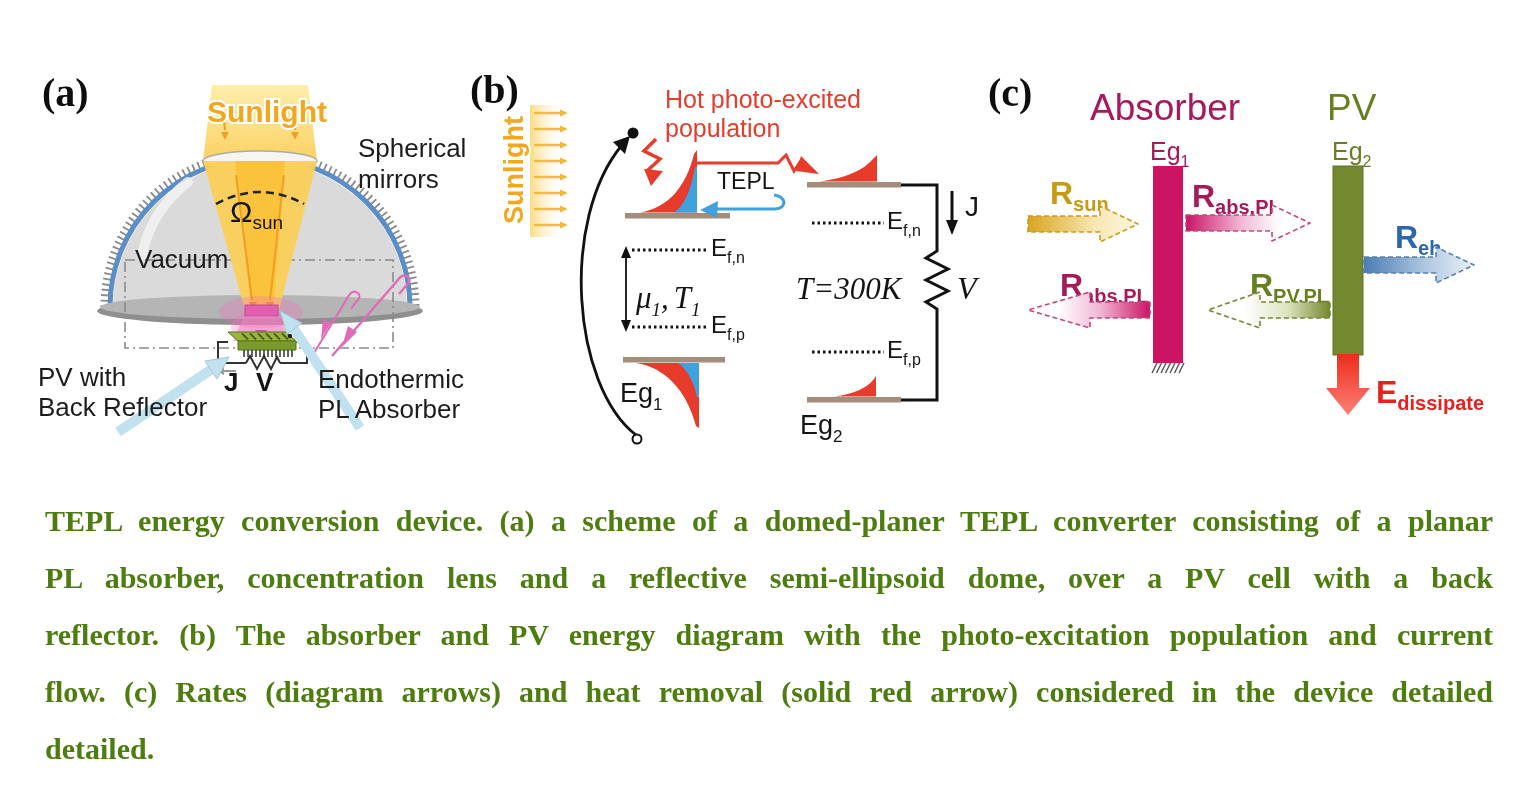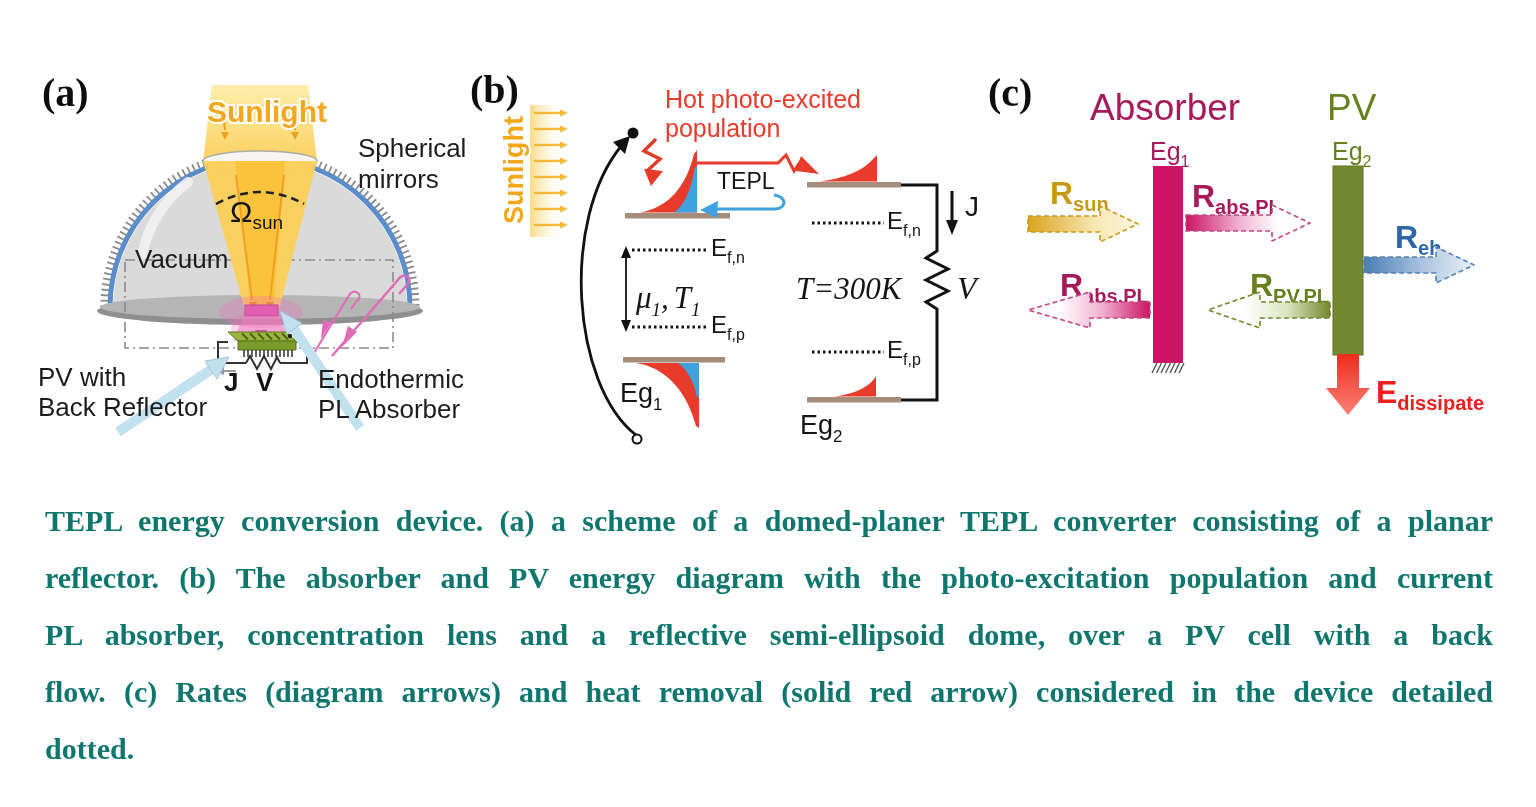--- a/index.html
+++ b/index.html
@@ -20,21 +20,21 @@
   .eg .sub{font-size:17px;}
   .rl{font-weight:bold;font-size:32px;}
   .rl .sub{font-size:20px;font-weight:bold;}
   .c-crimson{fill:var(--absorber-title);}
   .c-olive{fill:var(--pv-title);}
   .c-gold{fill:var(--r-sun-gold);}
   .c-blue{fill:var(--r-eh-blue);}
   .c-dred{fill:var(--dissipate-red);}
   .caption{position:absolute;left:45px;top:492px;width:1448px;
            font-family:"Liberation Serif",serif;font-weight:bold;font-size:30px;
-           color:#0f766e;line-height:57px;}
+           color:#4d7c0f;line-height:57px;}
   .cap-line{width:100%;}
   .cap-line.just{text-align:justify;text-align-last:justify;}
 </style>
 </head>
 <body>
 
 <div class="page">
 
   <svg style="left:30px;top:60px" width="450" height="420" viewBox="0 0 450 420">
     <defs>
@@ -276,19 +276,19 @@
 
     <text x="270" y="236" class="rl c-olive"><tspan>R</tspan><tspan class="sub" dy="7">PV,PL</tspan></text>
     <polygon points="350,242 280,242 280,232 228,250 280,268 280,258 350,258" fill="url(#gOliveL)" stroke="#74882F" stroke-width="1.6" stroke-dasharray="5 3" stroke-linejoin="round"></polygon>
 
     <polygon points="357,294 379,294 379,328 390,328 368,355 346,328 357,328" fill="url(#gRedDown)"></polygon>
     <text x="396" y="343" class="rl c-dred" font-size="31"><tspan>E</tspan><tspan class="sub" dy="7">dissipate</tspan></text>
   </svg>
 
   <div class="caption">
     <div class="cap-line just">TEPL energy conversion device. (a) a scheme of a domed-planer TEPL converter consisting of a planar</div>
+    <div class="cap-line just">PL absorber, concentration lens and a reflective semi-ellipsoid dome, over a PV cell with a back</div>
     <div class="cap-line just">reflector. (b) The absorber and PV energy diagram with the photo-excitation population and current</div>
-    <div class="cap-line just">PL absorber, concentration lens and a reflective semi-ellipsoid dome, over a PV cell with a back</div>
     <div class="cap-line just">flow. (c) Rates (diagram arrows) and heat removal (solid red arrow) considered in the device detailed</div>
-    <div class="cap-line">dotted.</div>
+    <div class="cap-line">detailed.</div>
   </div>
 
 </div>
 
 </body></html>

